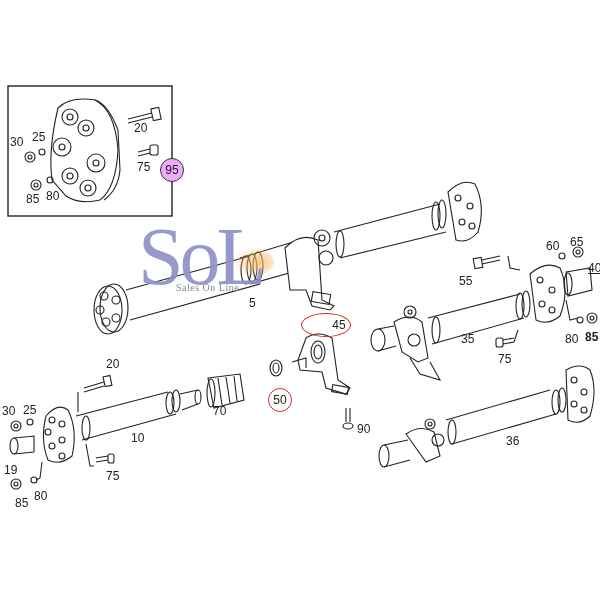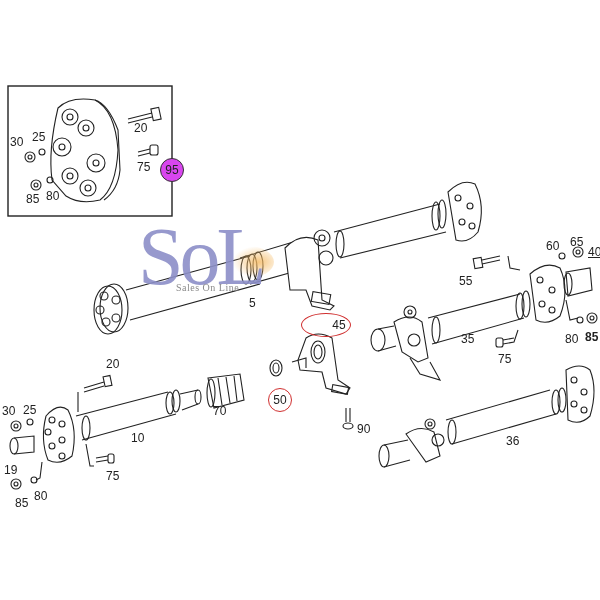--- a/index.html
+++ b/index.html
@@ -219,27 +219,27 @@
     <div class="logo-text" style="left:6px;top:0;">SoL</div>
     <div class="logo-sub">Sales On Line</div>
   </div>
 
   <div class="lbl" style="left:10px;top:136px;">30</div>
   <div class="lbl" style="left:32px;top:131px;">25</div>
   <div class="lbl" style="left:134px;top:122px;">20</div>
   <div class="lbl" style="left:137px;top:161px;">75</div>
   <div class="lbl" style="left:26px;top:193px;">85</div>
   <div class="lbl" style="left:46px;top:190px;">80</div>
-  <div class="callout" style="left:160px;top:158px;width:22px;height:22px;background:#d946ef;">95</div>
+  <div class="callout" style="left:160px;top:158px;width:22px;height:22px;background:#f0abfc;">95</div>
 
   <div class="lbl" style="left:249px;top:297px;">5</div>
 
   <div class="lbl" style="left:546px;top:240px;">60</div>
   <div class="lbl" style="left:570px;top:236px;">65</div>
-  <div class="lbl" style="left:588px;top:246px;text-decoration:underline;">40</div>
+  <div class="lbl" style="left:588px;top:262px;text-decoration:underline;">40</div>
   <div class="lbl" style="left:459px;top:275px;">55</div>
   <div class="lbl" style="left:461px;top:333px;">35</div>
   <div class="lbl" style="left:498px;top:353px;">75</div>
   <div class="lbl" style="left:565px;top:333px;">80</div>
   <div class="lbl bold" style="left:585px;top:331px;">85</div>
 
   <div class="callout red" style="left:301px;top:313px;width:22px;height:22px;padding-left:26px;">45</div>
   <div class="callout red" style="left:268px;top:388px;width:22px;height:22px;text-align:right;">50</div>
   <div class="lbl" style="left:357px;top:423px;">90</div>
 

